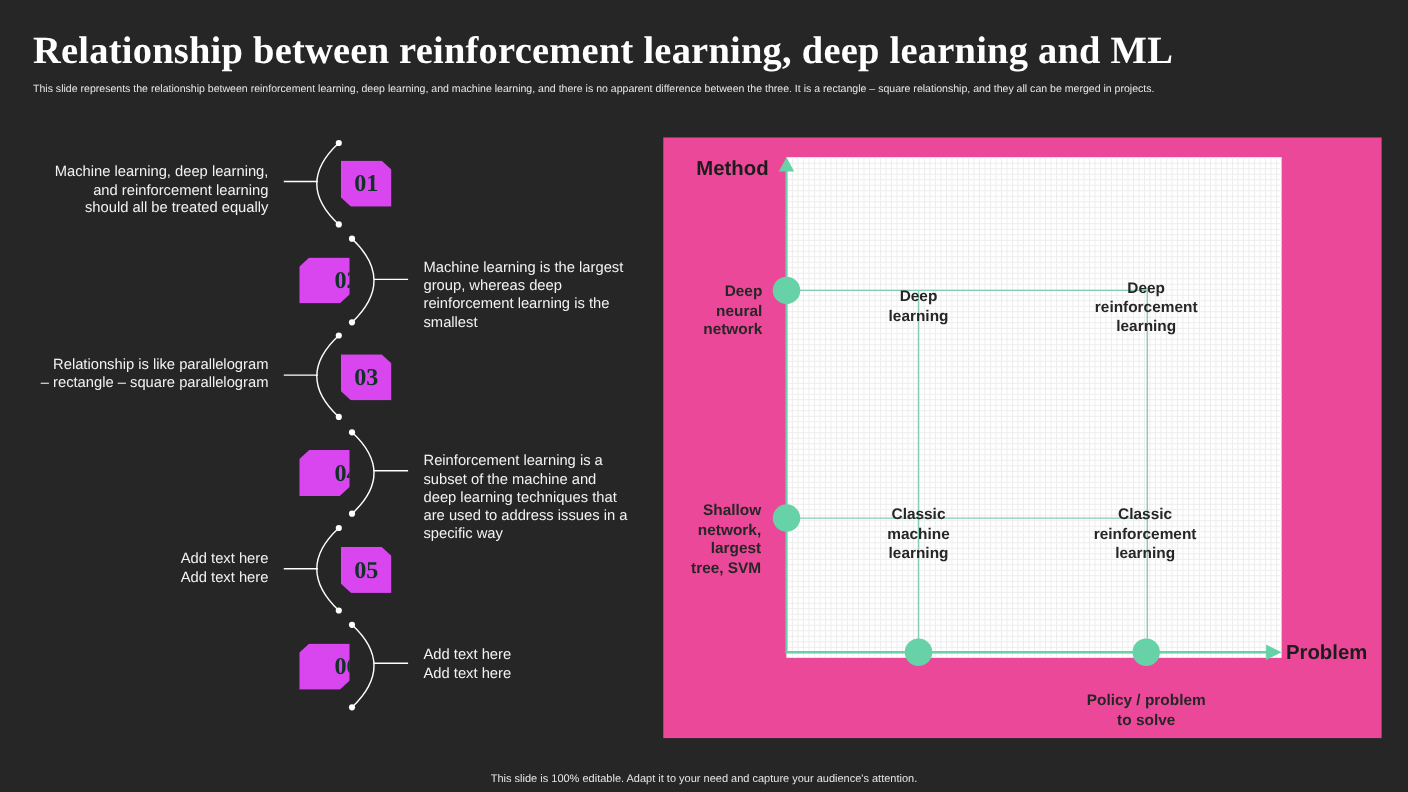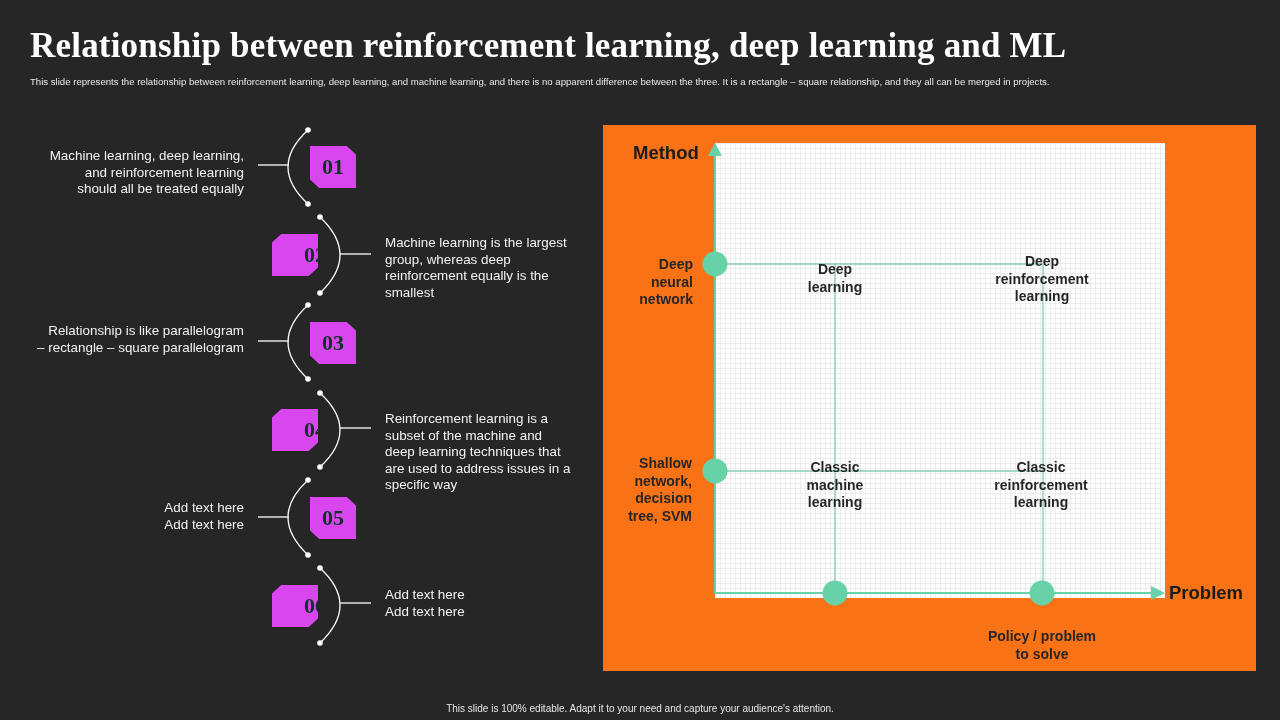--- a/index.html
+++ b/index.html
@@ -33,21 +33,21 @@
 
   .desc {
     position: absolute; font-size: 13.4px; line-height: 16.6px; color: #f2f2f2;
   }
   .desc.left { text-align: right; }
   .desc.right { text-align: left; }
 
   
   .panel {
     position: absolute; left: 603px; top: 125px; width: 653px; height: 546px;
-    background: #f97316;
+    background: #ec4899;
   }
   .grid-area {
     position: absolute; left: 112px; top: 18px; width: 450px; height: 455px;
     background-color: #ffffff;
     background-image:
       linear-gradient(to right, #ececec 1px, transparent 1px),
       linear-gradient(to bottom, #ececec 1px, transparent 1px);
     background-size: 5px 5px;
   }
   .chart-svg { position: absolute; left: 0; top: 0; width: 653px; height: 546px; }
@@ -105,21 +105,21 @@
 <div class="badge cut-tl-br" style="left:272px; top:585px;">06</div>
 
 <div class="desc left" style="right:1036px; top:148px; width:240px;">
   <div>Machine learning, deep learning,</div>
   <div>and reinforcement learning</div>
   <div>should all be treated equally</div>
 </div>
 <div class="desc right" style="left:385px; top:235px; width:210px;">
   <div>Machine learning is the largest</div>
   <div>group, whereas deep</div>
-  <div>reinforcement equally is the</div>
+  <div>reinforcement learning is the</div>
   <div>smallest</div>
 </div>
 <div class="desc left" style="right:1036px; top:323px; width:240px;">
   <div>Relationship is like parallelogram</div>
   <div>– rectangle – square parallelogram</div>
 </div>
 <div class="desc right" style="left:385px; top:411px; width:215px;">
   <div>Reinforcement learning is a</div>
   <div>subset of the machine and</div>
   <div>deep learning techniques that</div>
@@ -165,21 +165,21 @@
   <div class="axis-title" style="left:566px; top:457px;">Problem</div>
 
   <div class="lbl" style="left:10px; top:115px; width:80px; text-align:right;">
     <div>Deep</div>
     <div>neural</div>
     <div>network</div>
   </div>
   <div class="lbl" style="left:5px; top:314px; width:84px; text-align:right;">
     <div>Shallow</div>
     <div>network,</div>
-    <div>decision</div>
+    <div>largest</div>
     <div>tree, SVM</div>
   </div>
 
   <div class="lbl" style="left:369px; top:487px; width:140px;">
     <div>Policy / problem</div>
     <div>to solve</div>
   </div>
 
   <div class="lbl" style="left:182px; top:120px; width:100px;">
     <div>Deep</div>

